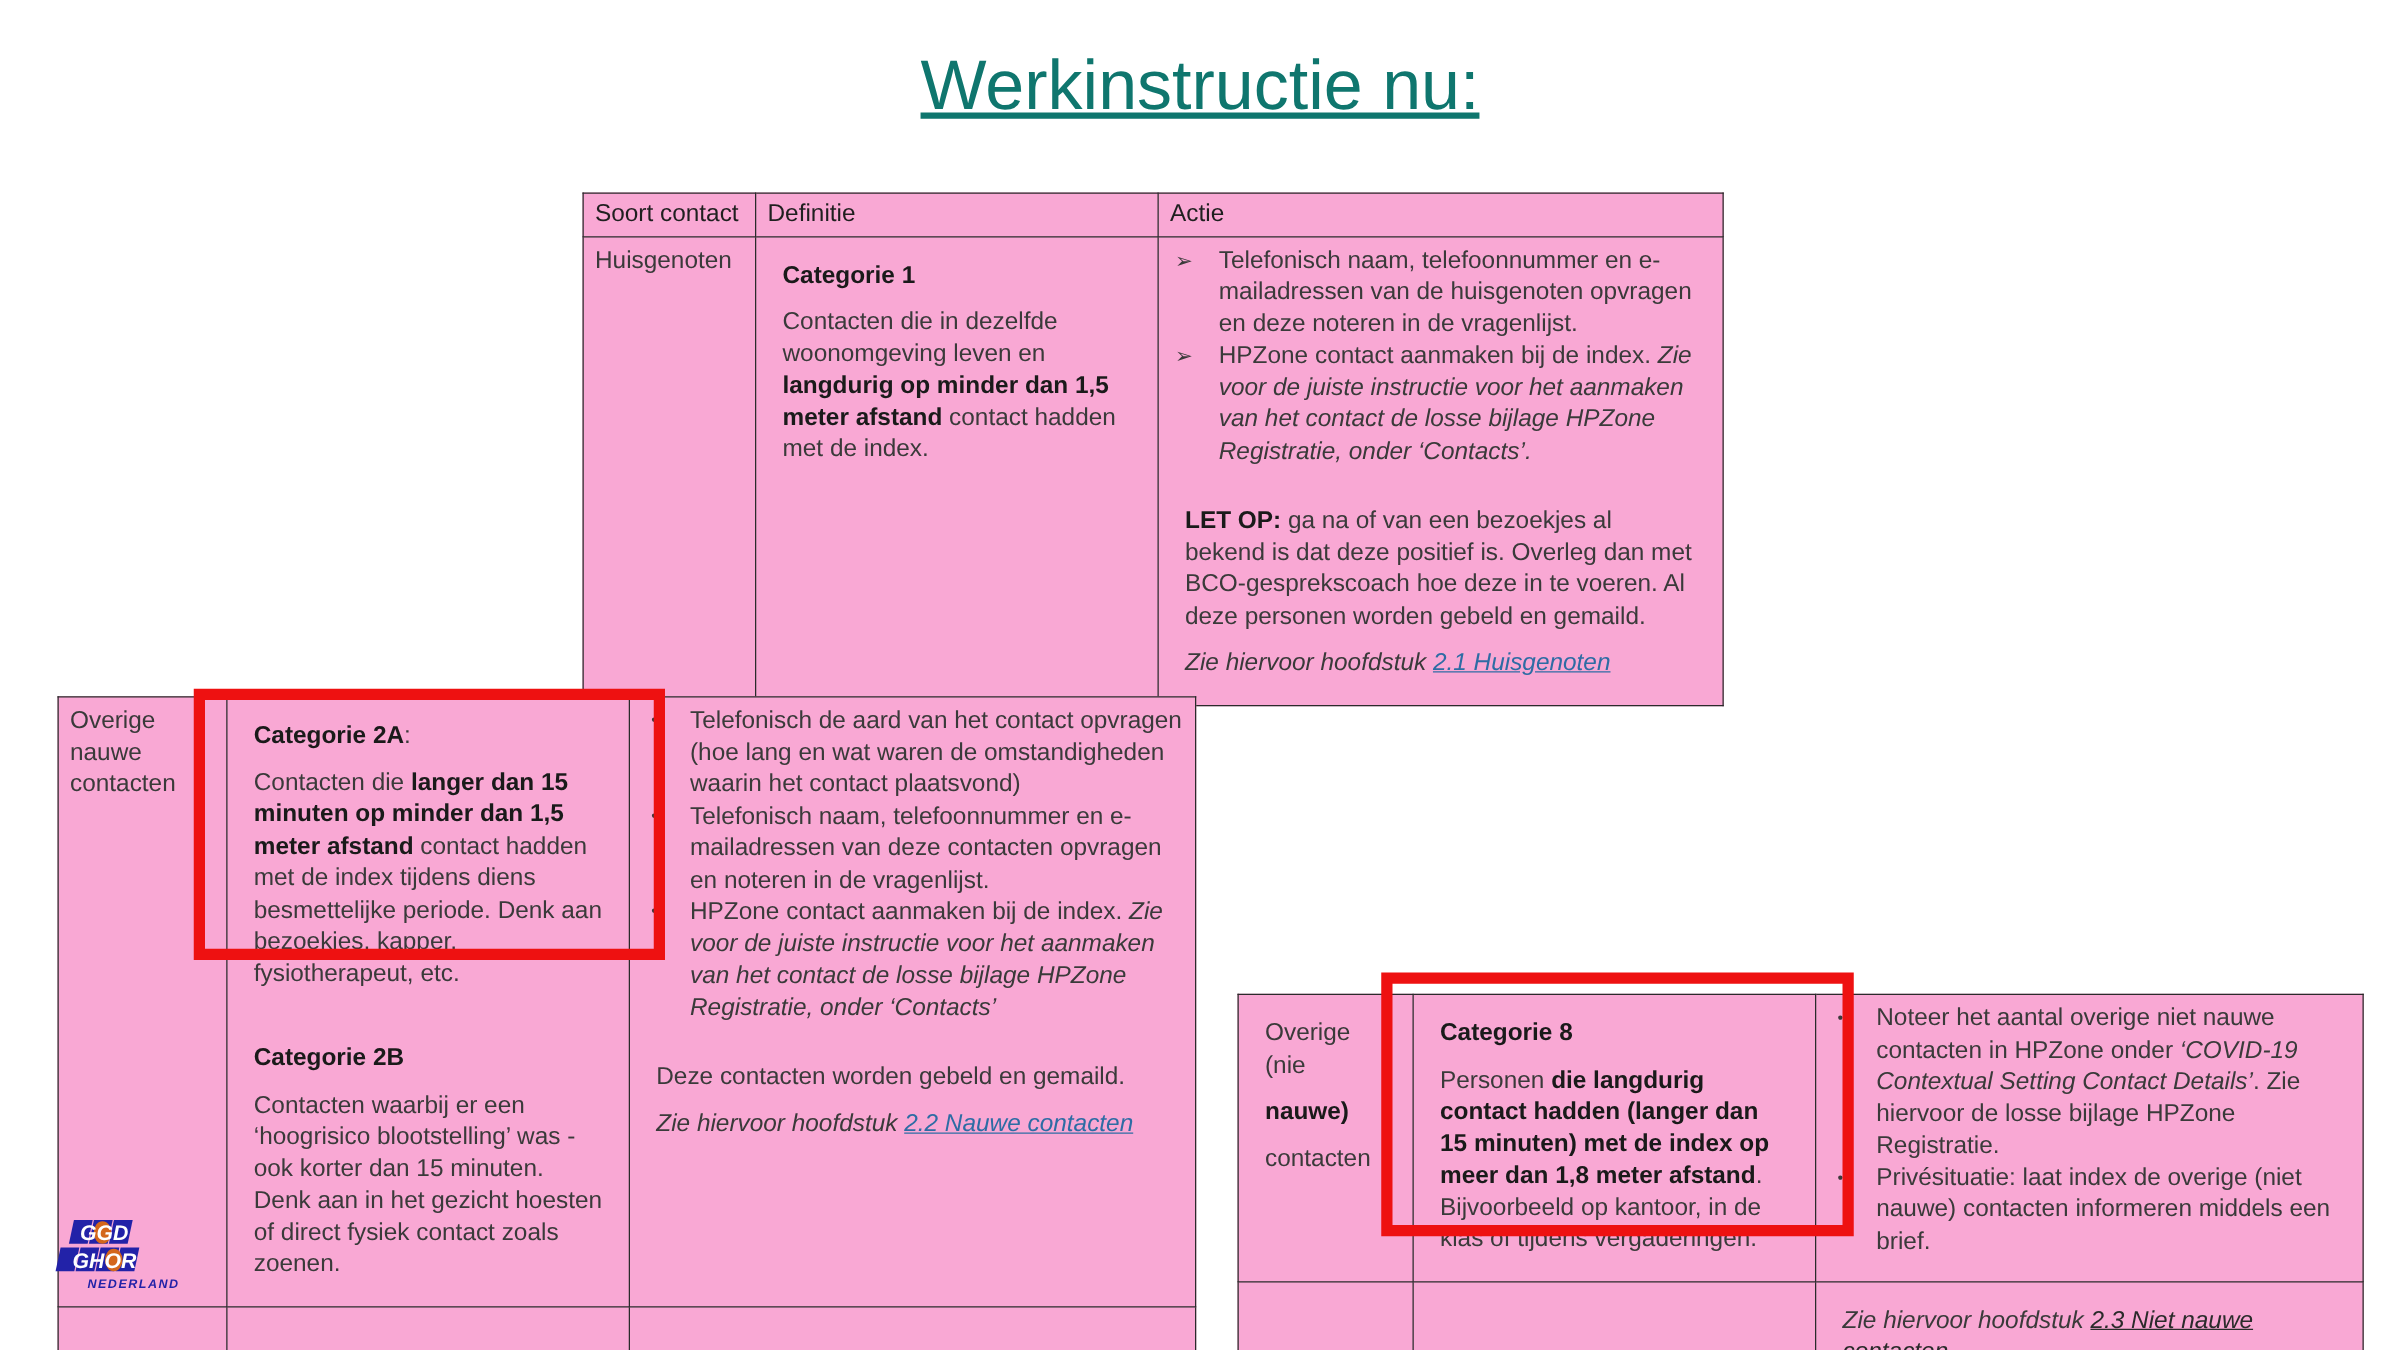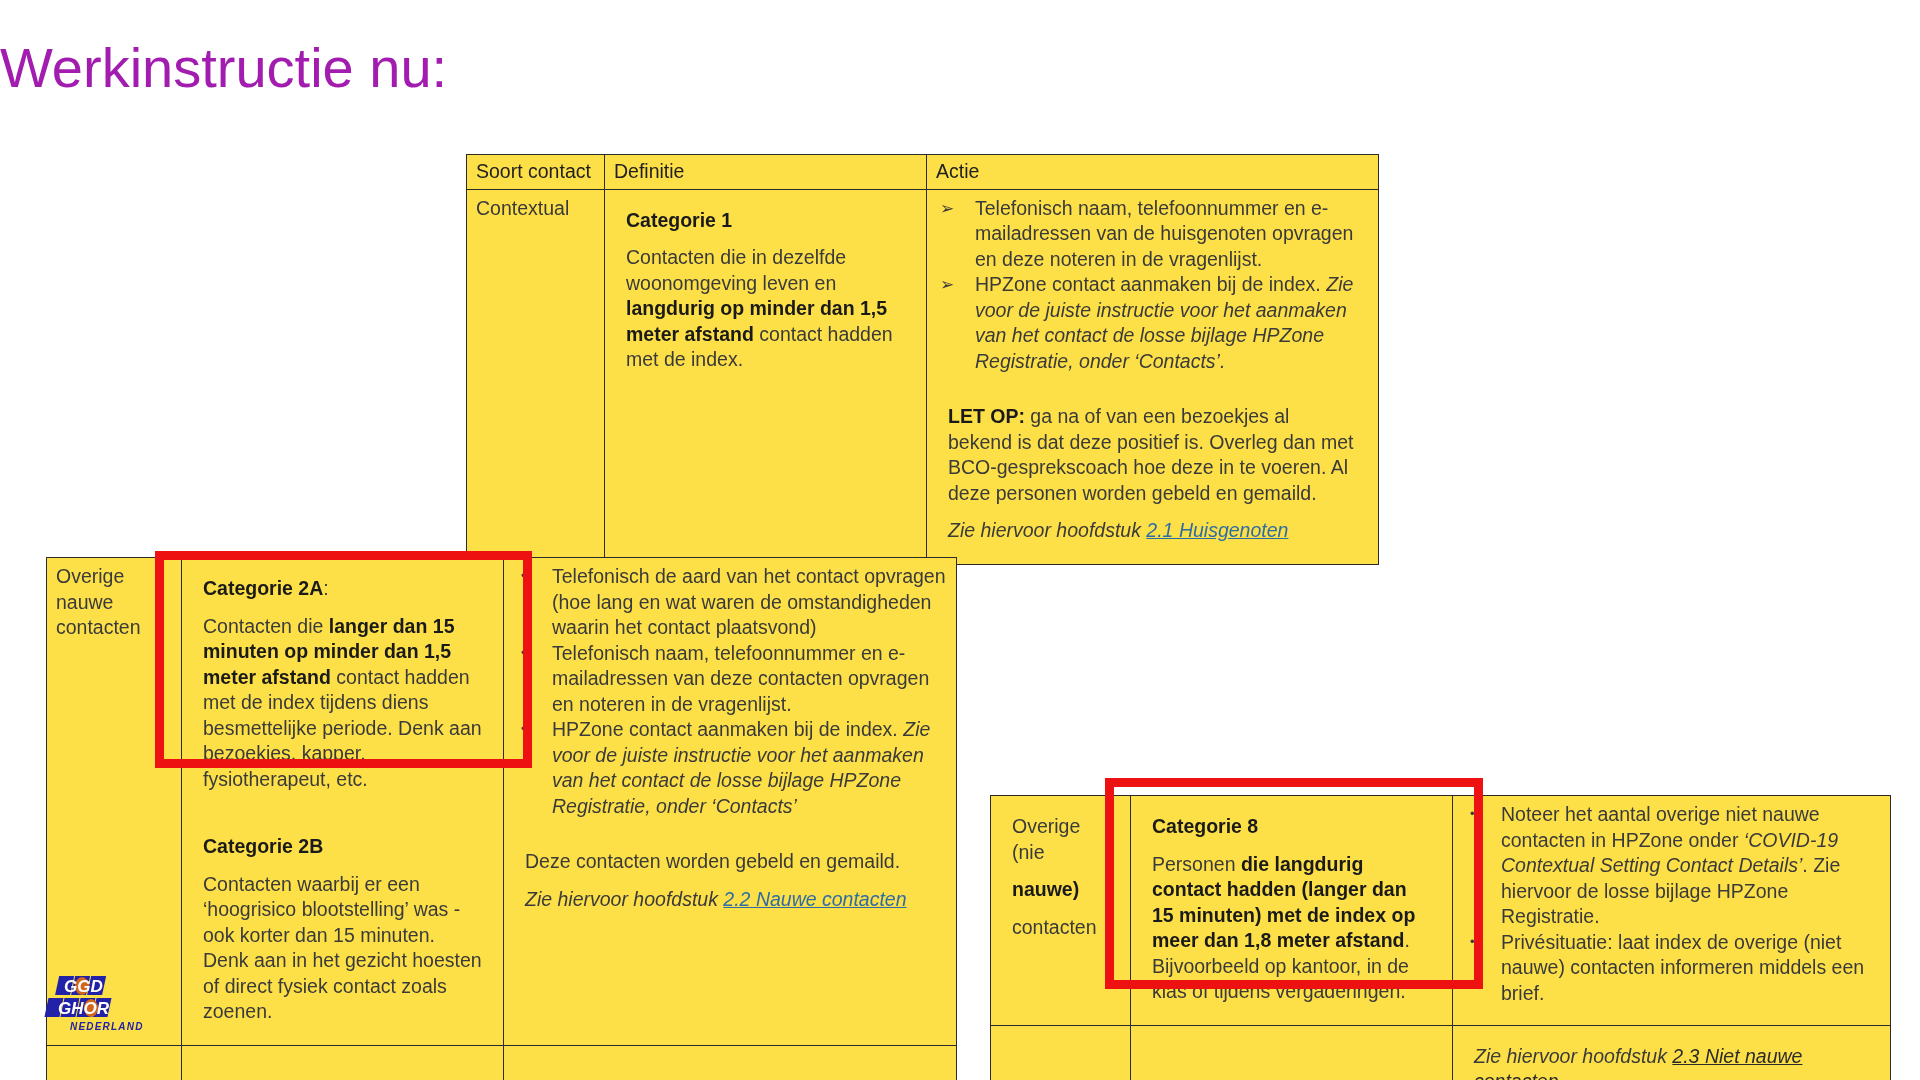--- a/index.html
+++ b/index.html
@@ -15,34 +15,35 @@
     font-family: "Liberation Sans", sans-serif;
     color: #2b2b2b;
   }
 
   
   .slide-title {
     position: absolute;
     top: 36px;
     left: 0;
     width: 1920px;
-    text-align: left;
+    text-align: center;
     font-size: 56px;
     line-height: 64px;
-    color: #a21caf;
+    color: #0f766e;
     font-weight: 400;
     letter-spacing: 0px;
+    text-decoration: underline;
   }
 
   
   .tbl {
     position: absolute;
     border-collapse: collapse;
     table-layout: fixed;
-    background: #fde047;
+    background: #f9a8d4;
   }
   .tbl td, .tbl th {
     border: 1px solid #2b2b2b;
     vertical-align: top;
     padding: 6px 9px 8px 9px;
     font-size: 19.5px;
     line-height: 25.5px;
     font-weight: 400;
     text-align: left;
     color: #3a3a3a;
@@ -144,21 +145,21 @@
     </colgroup>
   <thead>
     <tr>
       <th>Soort contact</th>
       <th>Definitie</th>
       <th>Actie</th>
     </tr>
   </thead>
   <tbody>
     <tr>
-      <td class="body">Contextual</td>
+      <td class="body">Huisgenoten</td>
       <td class="body">
         <p class="b">Categorie 1</p>
         <p><span>Contacten die in dezelfde woonomgeving leven en </span><span class="b">langdurig op minder dan 1,5 meter afstand</span><span> contact hadden met de index.</span></p>
       </td>
       <td class="body">
         <ul class="arrow">
           <li><span>Telefonisch naam, telefoonnummer en e-mailadressen van de huisgenoten opvragen en deze noteren in de vragenlijst.</span></li>
           <li><span>HPZone contact aanmaken bij de index. </span><span class="i">Zie voor de juiste instructie voor het aanmaken van het contact de losse bijlage HPZone Registratie, onder ‘Contacts’.</span></li>
         </ul>
         <div class="gap"></div>

